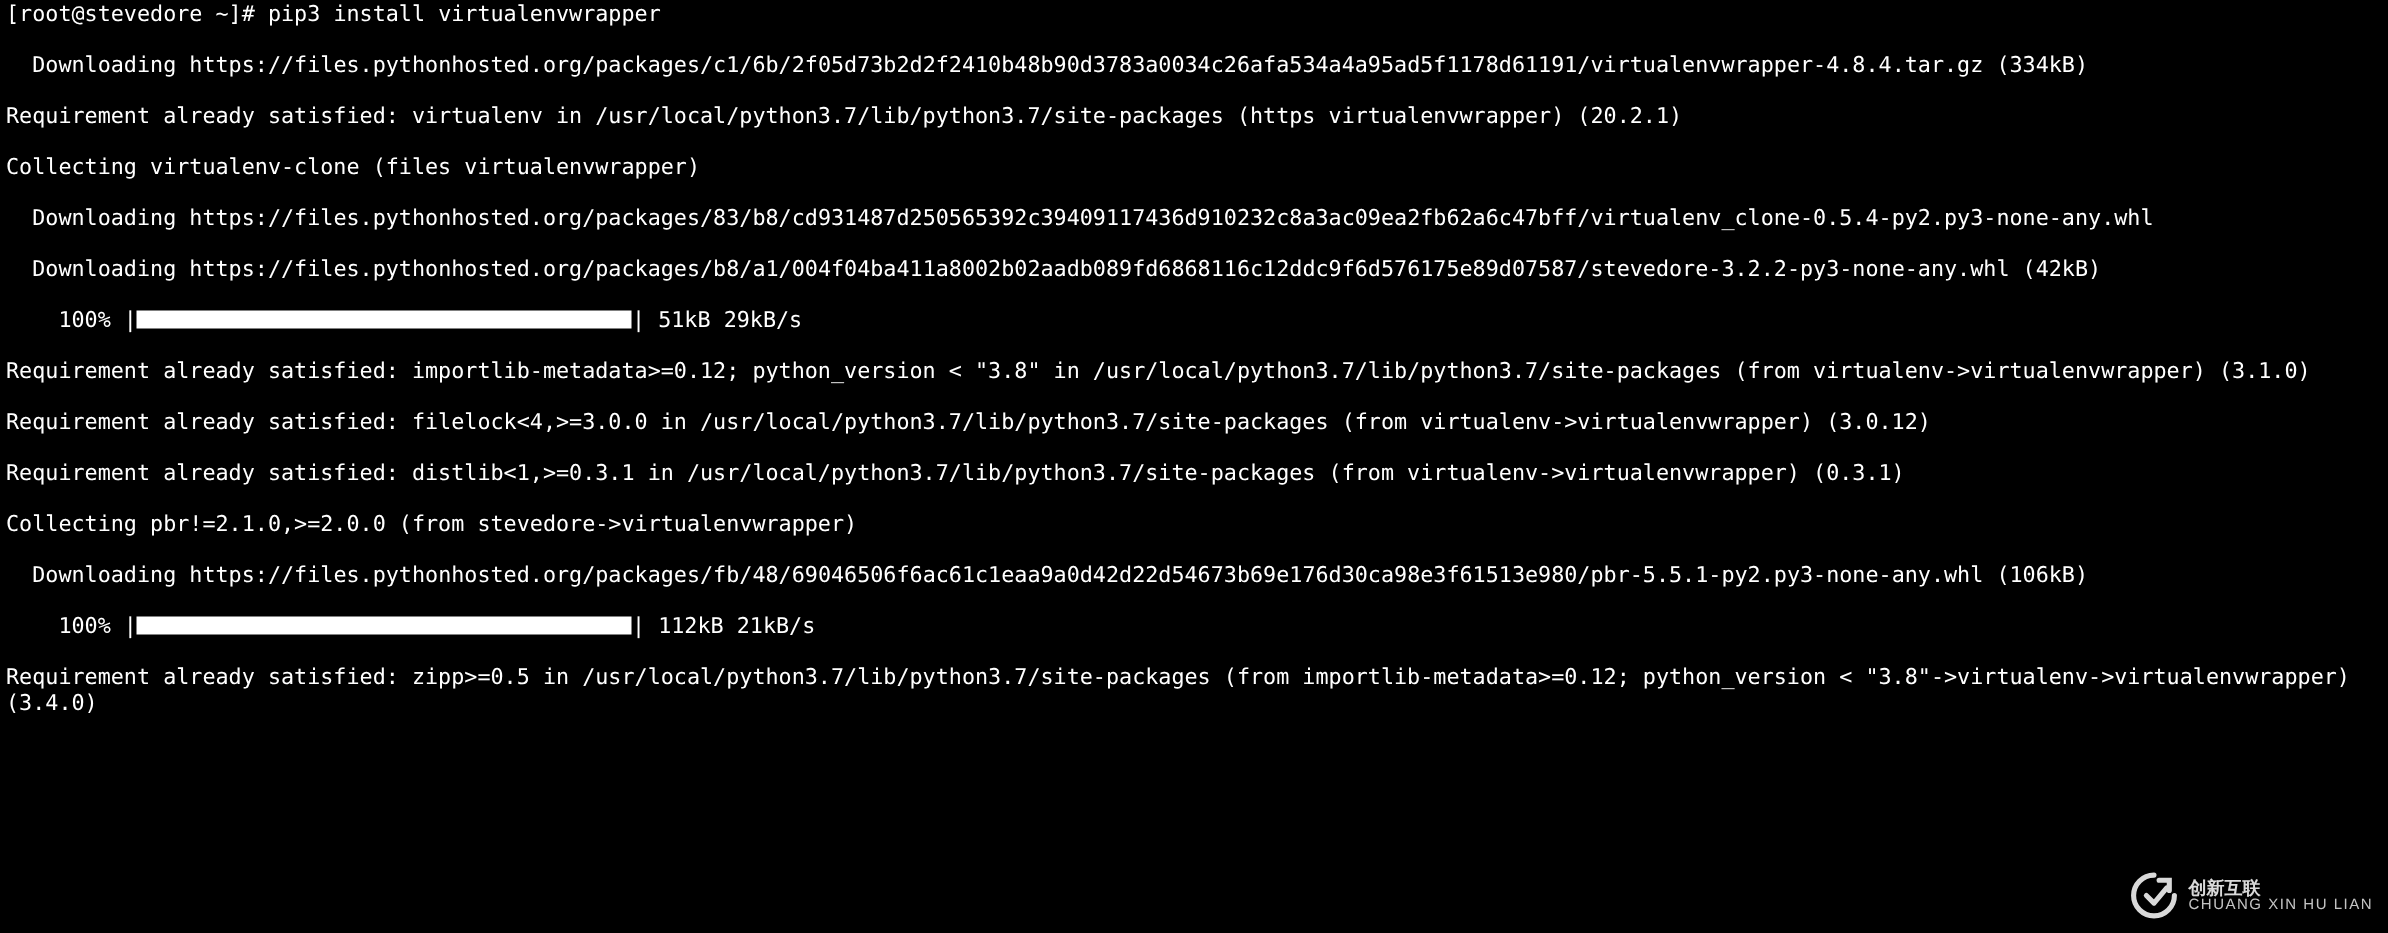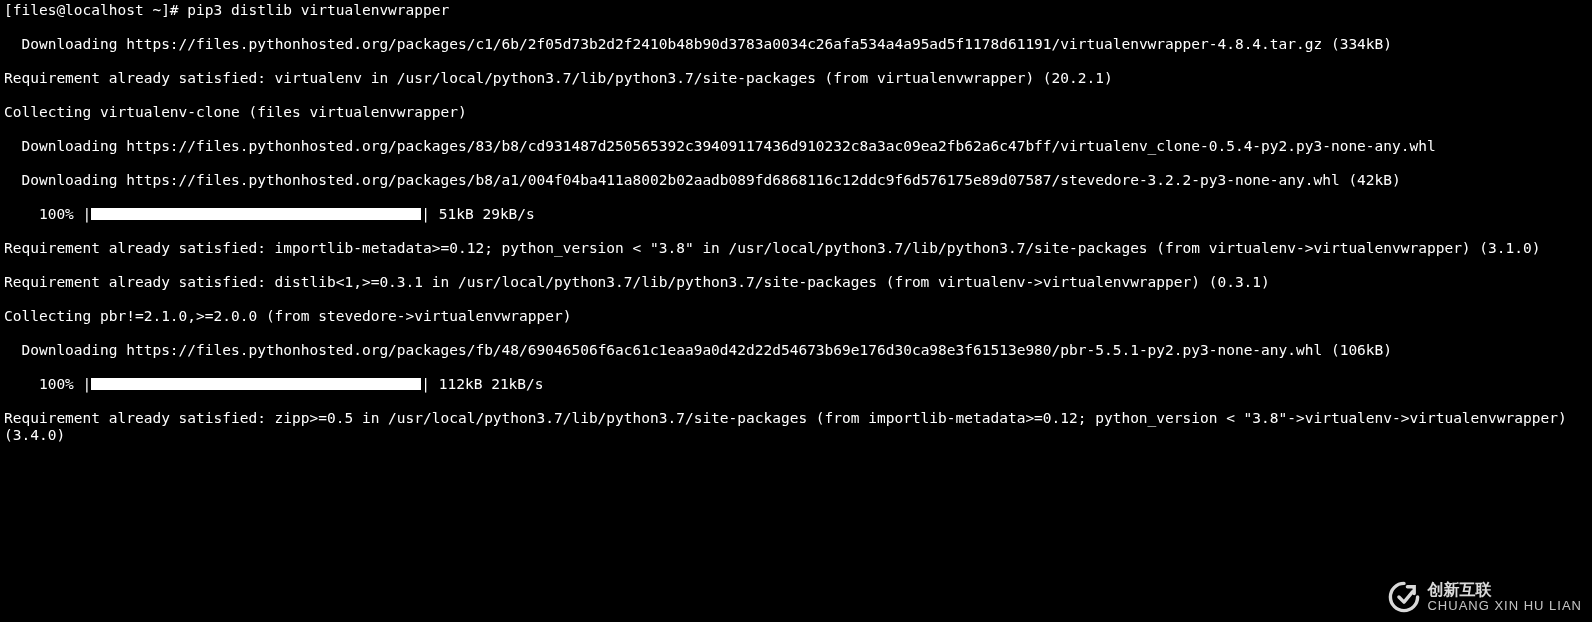--- a/index.html
+++ b/index.html
@@ -41,34 +41,35 @@
     opacity: 0.85;
   }
   .logo-mark {
     width: 34px;
     height: 34px;
     display: flex;
     align-items: center;
     justify-content: center;
     margin-right: 6px;
   }
-  .logo-text-cn { font-size: 16px; font-weight: 700; line-height: 1; }
-  .logo-text-en { font-size: 13px; letter-spacing: 1px; opacity: 0.9; }
+  .logo-text-cn { font-size: 12px; font-weight: 700; line-height: 1; }
+  .logo-text-en { font-size: 10px; letter-spacing: 1px; opacity: 0.9; }
 </style>
 </head>
 <body>
 
-<pre class="term"><span class="line"><span>[files@localhost ~]# </span><span>pip3 distlib virtualenvwrapper</span></span>
+<pre class="term"><span class="line"><span>[root@stevedore ~]# </span><span>pip3 install virtualenvwrapper</span></span>
 <span class="line">  Downloading https://files.pythonhosted.org/packages/c1/6b/2f05d73b2d2f2410b48b90d3783a0034c26afa534a4a95ad5f1178d61191/virtualenvwrapper-4.8.4.tar.gz (334kB)</span>
-<span class="line">Requirement already satisfied: virtualenv in /usr/local/python3.7/lib/python3.7/site-packages (from virtualenvwrapper) (20.2.1)</span>
+<span class="line">Requirement already satisfied: virtualenv in /usr/local/python3.7/lib/python3.7/site-packages (https virtualenvwrapper) (20.2.1)</span>
 <span class="line">Collecting virtualenv-clone (files virtualenvwrapper)</span>
 <span class="line">  Downloading https://files.pythonhosted.org/packages/83/b8/cd931487d250565392c39409117436d910232c8a3ac09ea2fb62a6c47bff/virtualenv_clone-0.5.4-py2.py3-none-any.whl</span>
 <span class="line">  Downloading https://files.pythonhosted.org/packages/b8/a1/004f04ba411a8002b02aadb089fd6868116c12ddc9f6d576175e89d07587/stevedore-3.2.2-py3-none-any.whl (42kB)</span>
 <span class="line"><span>    100% |</span><span class="bar"></span><span>| 51kB 29kB/s</span></span>
 <span class="line">Requirement already satisfied: importlib-metadata&gt;=0.12; python_version &lt; "3.8" in /usr/local/python3.7/lib/python3.7/site-packages (from virtualenv-&gt;virtualenvwrapper) (3.1.0)</span>
+<span class="line">Requirement already satisfied: filelock&lt;4,&gt;=3.0.0 in /usr/local/python3.7/lib/python3.7/site-packages (from virtualenv-&gt;virtualenvwrapper) (3.0.12)</span>
 <span class="line">Requirement already satisfied: distlib&lt;1,&gt;=0.3.1 in /usr/local/python3.7/lib/python3.7/site-packages (from virtualenv-&gt;virtualenvwrapper) (0.3.1)</span>
 <span class="line">Collecting pbr!=2.1.0,&gt;=2.0.0 (from stevedore-&gt;virtualenvwrapper)</span>
 <span class="line">  Downloading https://files.pythonhosted.org/packages/fb/48/69046506f6ac61c1eaa9a0d42d22d54673b69e176d30ca98e3f61513e980/pbr-5.5.1-py2.py3-none-any.whl (106kB)</span>
 <span class="line"><span>    100% |</span><span class="bar"></span><span>| 112kB 21kB/s</span></span>
 <span class="line">Requirement already satisfied: zipp&gt;=0.5 in /usr/local/python3.7/lib/python3.7/site-packages (from importlib-metadata&gt;=0.12; python_version &lt; "3.8"-&gt;virtualenv-&gt;virtualenvwrapper) (3.4.0)</span>
 
 
 
 
 

